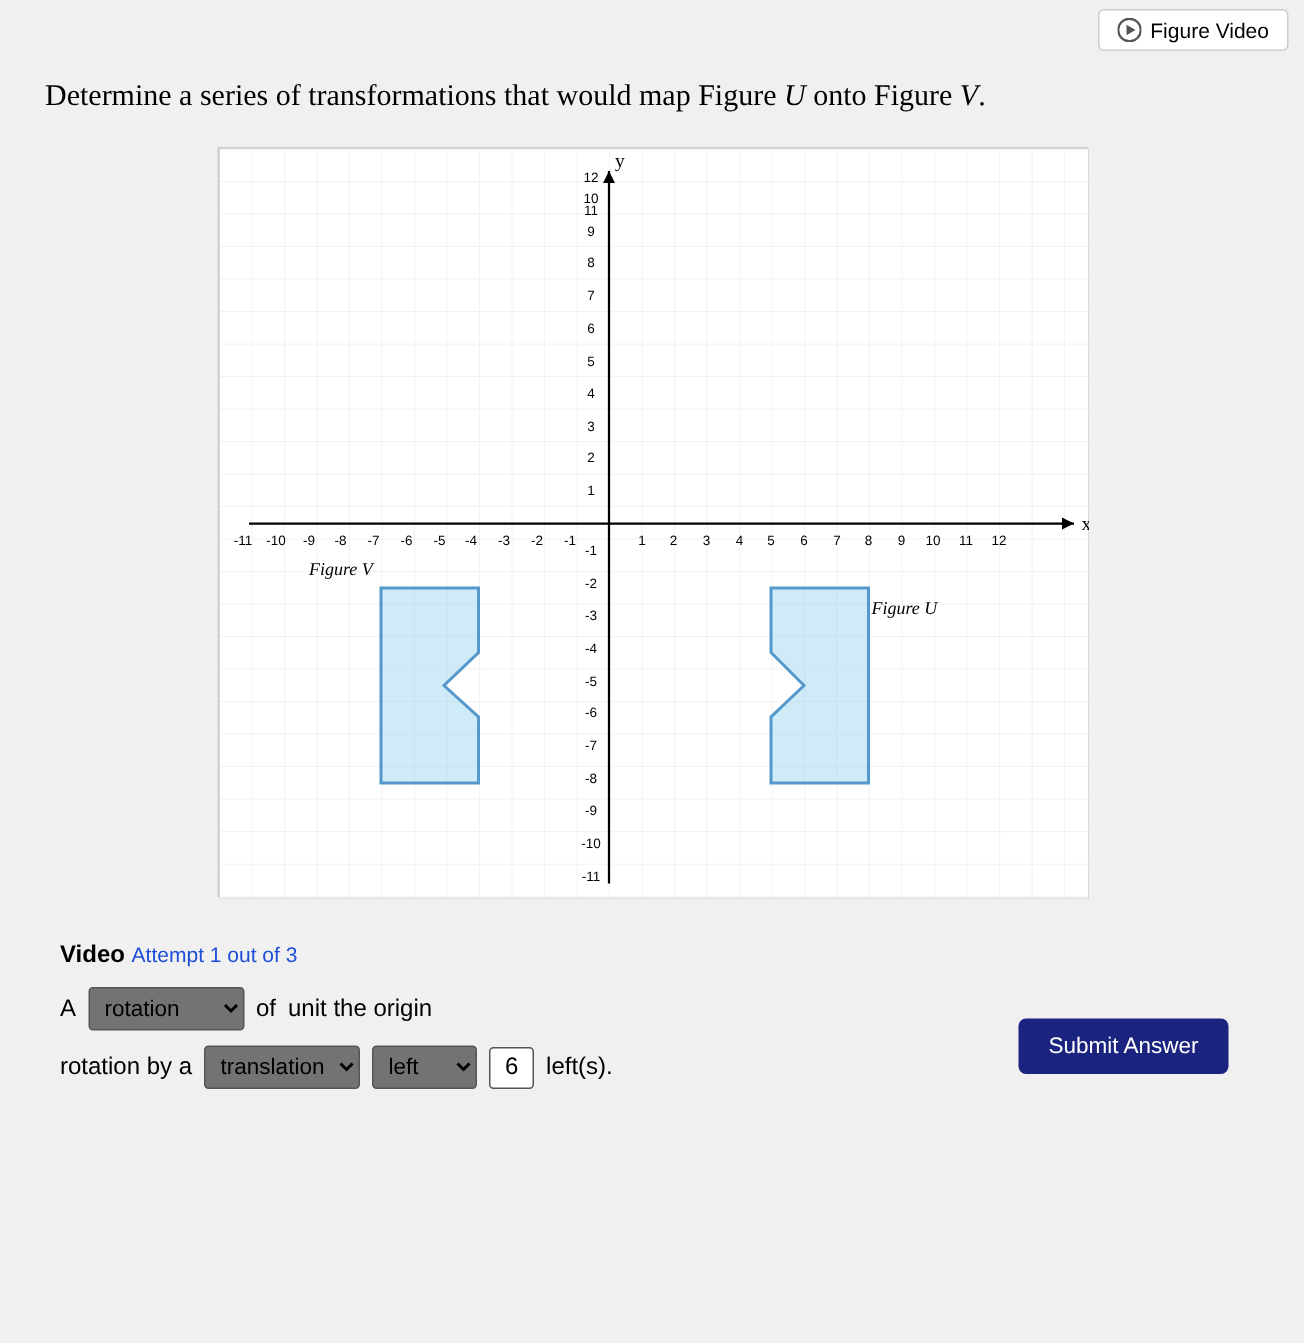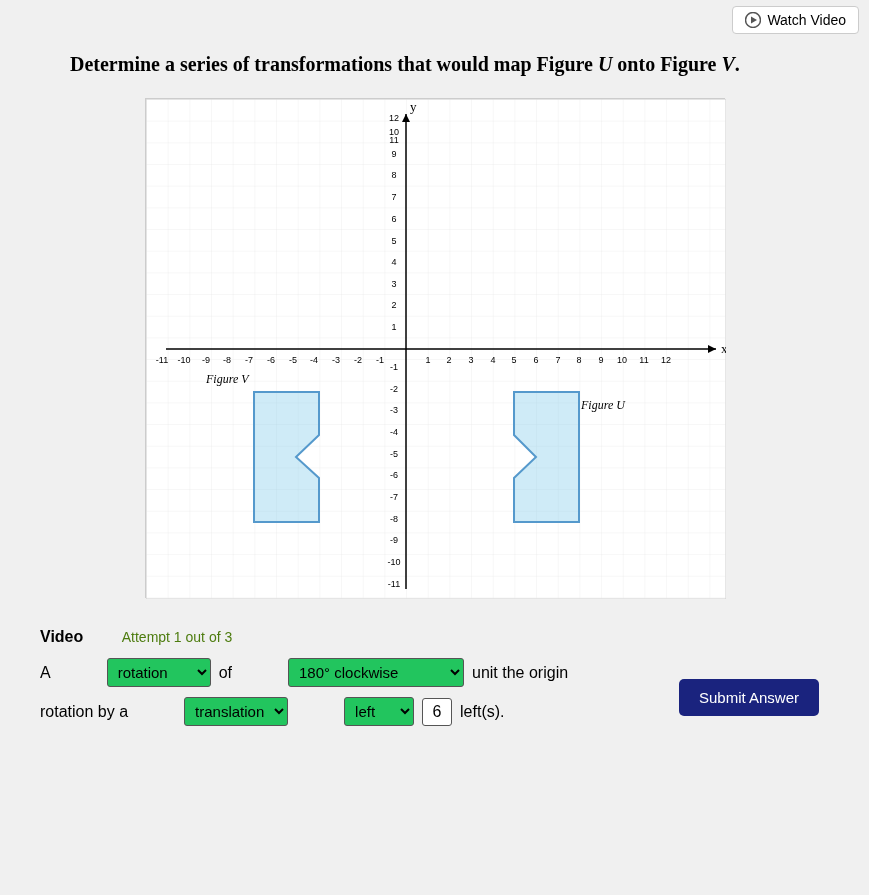--- a/index.html
+++ b/index.html
@@ -40,24 +40,23 @@
       align-items: center;
       justify-content: center;
     }
 
     .main-content {
       padding: 10px 30px 20px 30px;
     }
 
     .question-text {
       font-size: 20px;
-      font-weight: bold;
+      font-weight: normal;
       margin-bottom: 20px;
       line-height: 1.4;
-      margin-left: 40px;
     }
 
     .graph-container {
       display: flex;
       justify-content: center;
       margin-bottom: 30px;
     }
 
     .graph-area {
       position: relative;
@@ -74,22 +73,21 @@
     .answer-label {
       font-size: 16px;
       font-weight: bold;
       margin-bottom: 12px;
       font-family: Arial, sans-serif;
     }
 
     .attempt-label {
       font-weight: normal;
       font-size: 14px;
-      color: #4d7c0f;
-      margin-left: 34px;
+      color: #1d4ed8;
     }
 
     .answer-row {
       display: flex;
       align-items: center;
       gap: 8px;
       margin-bottom: 10px;
       font-size: 16px;
       flex-wrap: wrap;
     }
@@ -97,24 +95,23 @@
     .answer-row span {
       font-size: 16px;
       font-family: Arial, sans-serif;
     }
 
     select {
       border: 1.5px solid #555;
       border-radius: 3px;
       padding: 4px 6px;
       font-size: 15px;
-      background: #22c55e;
+      background: #737373;
       cursor: pointer;
       font-family: Arial, sans-serif;
-      margin-left: 48px;
     }
 
     .number-box {
       border: 1.5px solid #555;
       border-radius: 3px;
       padding: 4px 8px;
       font-size: 15px;
       background: white;
       display: inline-block;
       min-width: 30px;
@@ -150,21 +147,21 @@
 <body>
 
 <div class="top-bar">
   <button class="watch-video-btn">
     <span class="play-icon">
       <svg width="16" height="16" viewBox="0 0 16 16">
         <circle cx="8" cy="8" r="7.5" fill="none" stroke="#555" stroke-width="1.5"></circle>
         <polygon points="6,4.5 12,8 6,11.5" fill="#555"></polygon>
       </svg>
     </span>
-    <span>Watch Video</span>
+    <span>Figure Video</span>
   </button>
 </div>
 
 <div class="main-content">
   <div class="question-text">
     Determine a series of transformations that would map Figure <em>U</em> onto Figure <em>V</em>.
   </div>
 
   <div class="graph-container">
     <div class="graph-area">
@@ -262,26 +259,20 @@
 
     <div class="answer-row">
       <span>A</span>
       <select>
         <option value="rotation">rotation</option>
         <option value="reflection">reflection</option>
         <option value="translation">translation</option>
         <option value="dilation">dilation</option>
       </select>
       <span>of</span>
-      <select>
-        <option value="180cw">180° clockwise</option>
-        <option value="90cw">90° clockwise</option>
-        <option value="270cw">270° clockwise</option>
-        <option value="90ccw">90° counterclockwise</option>
-      </select>
       <span>unit the origin</span>
     </div>
 
     <div class="answer-row">
       <span>rotation by a</span>
       <select>
         <option value="translation">translation</option>
         <option value="reflection">reflection</option>
         <option value="rotation">rotation</option>
       </select>

